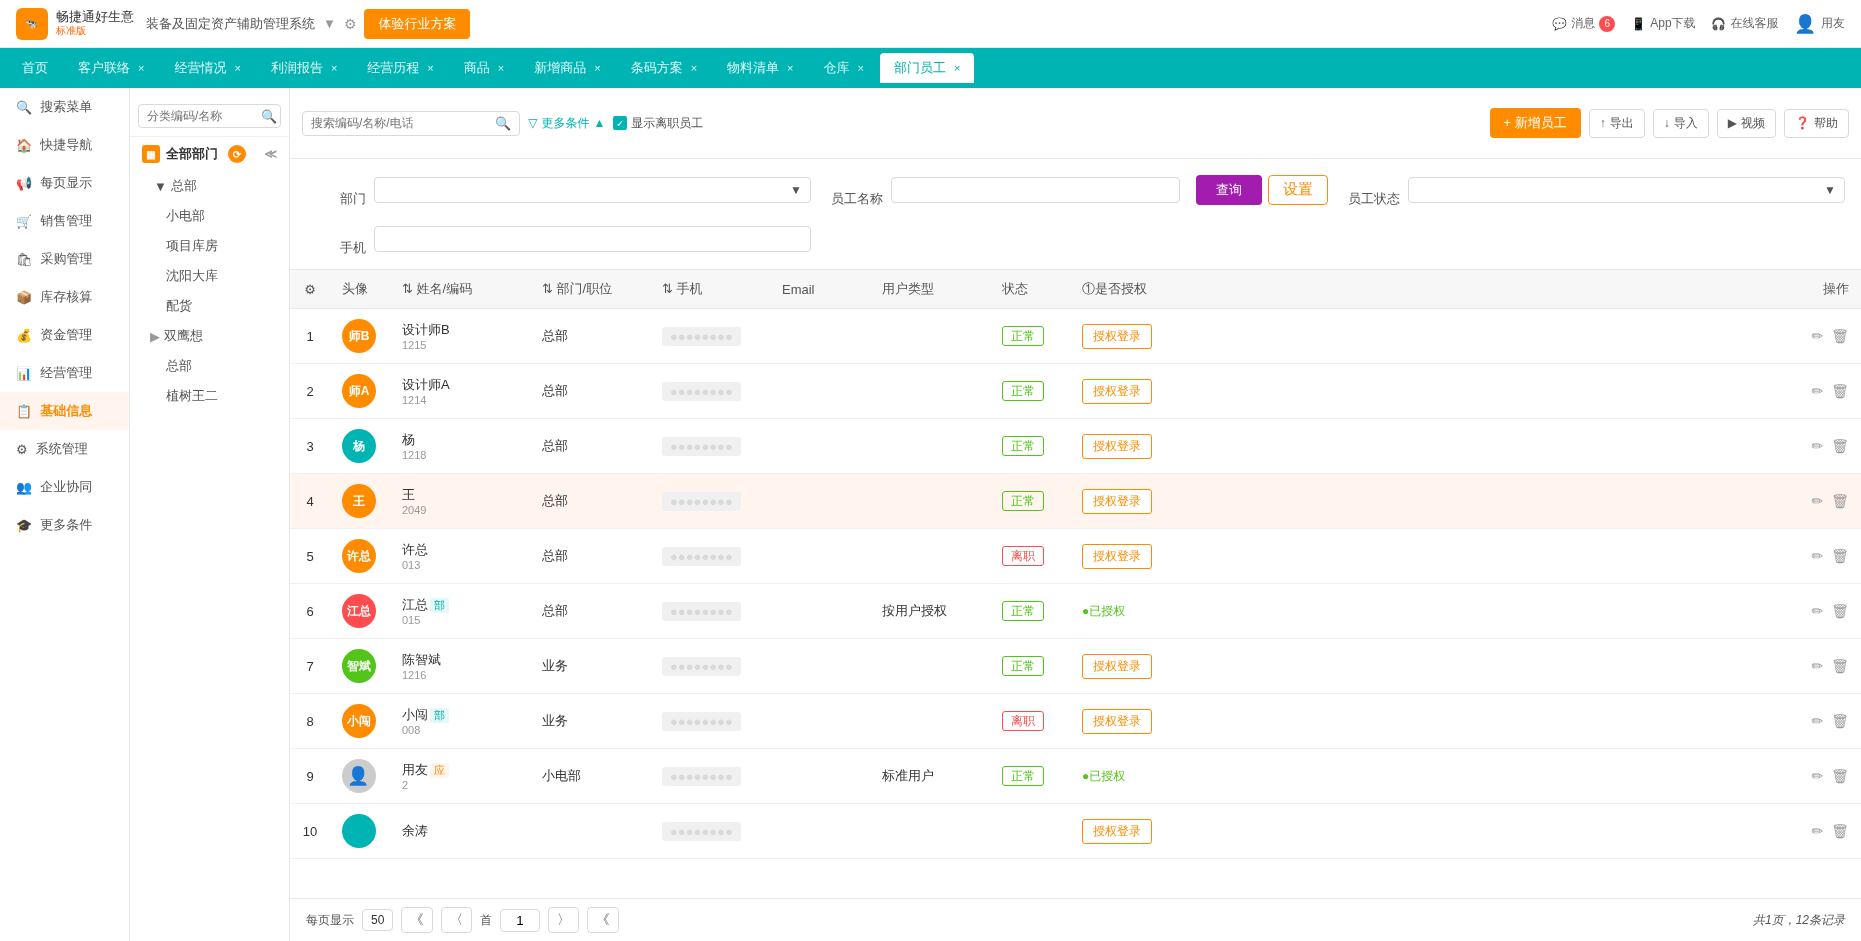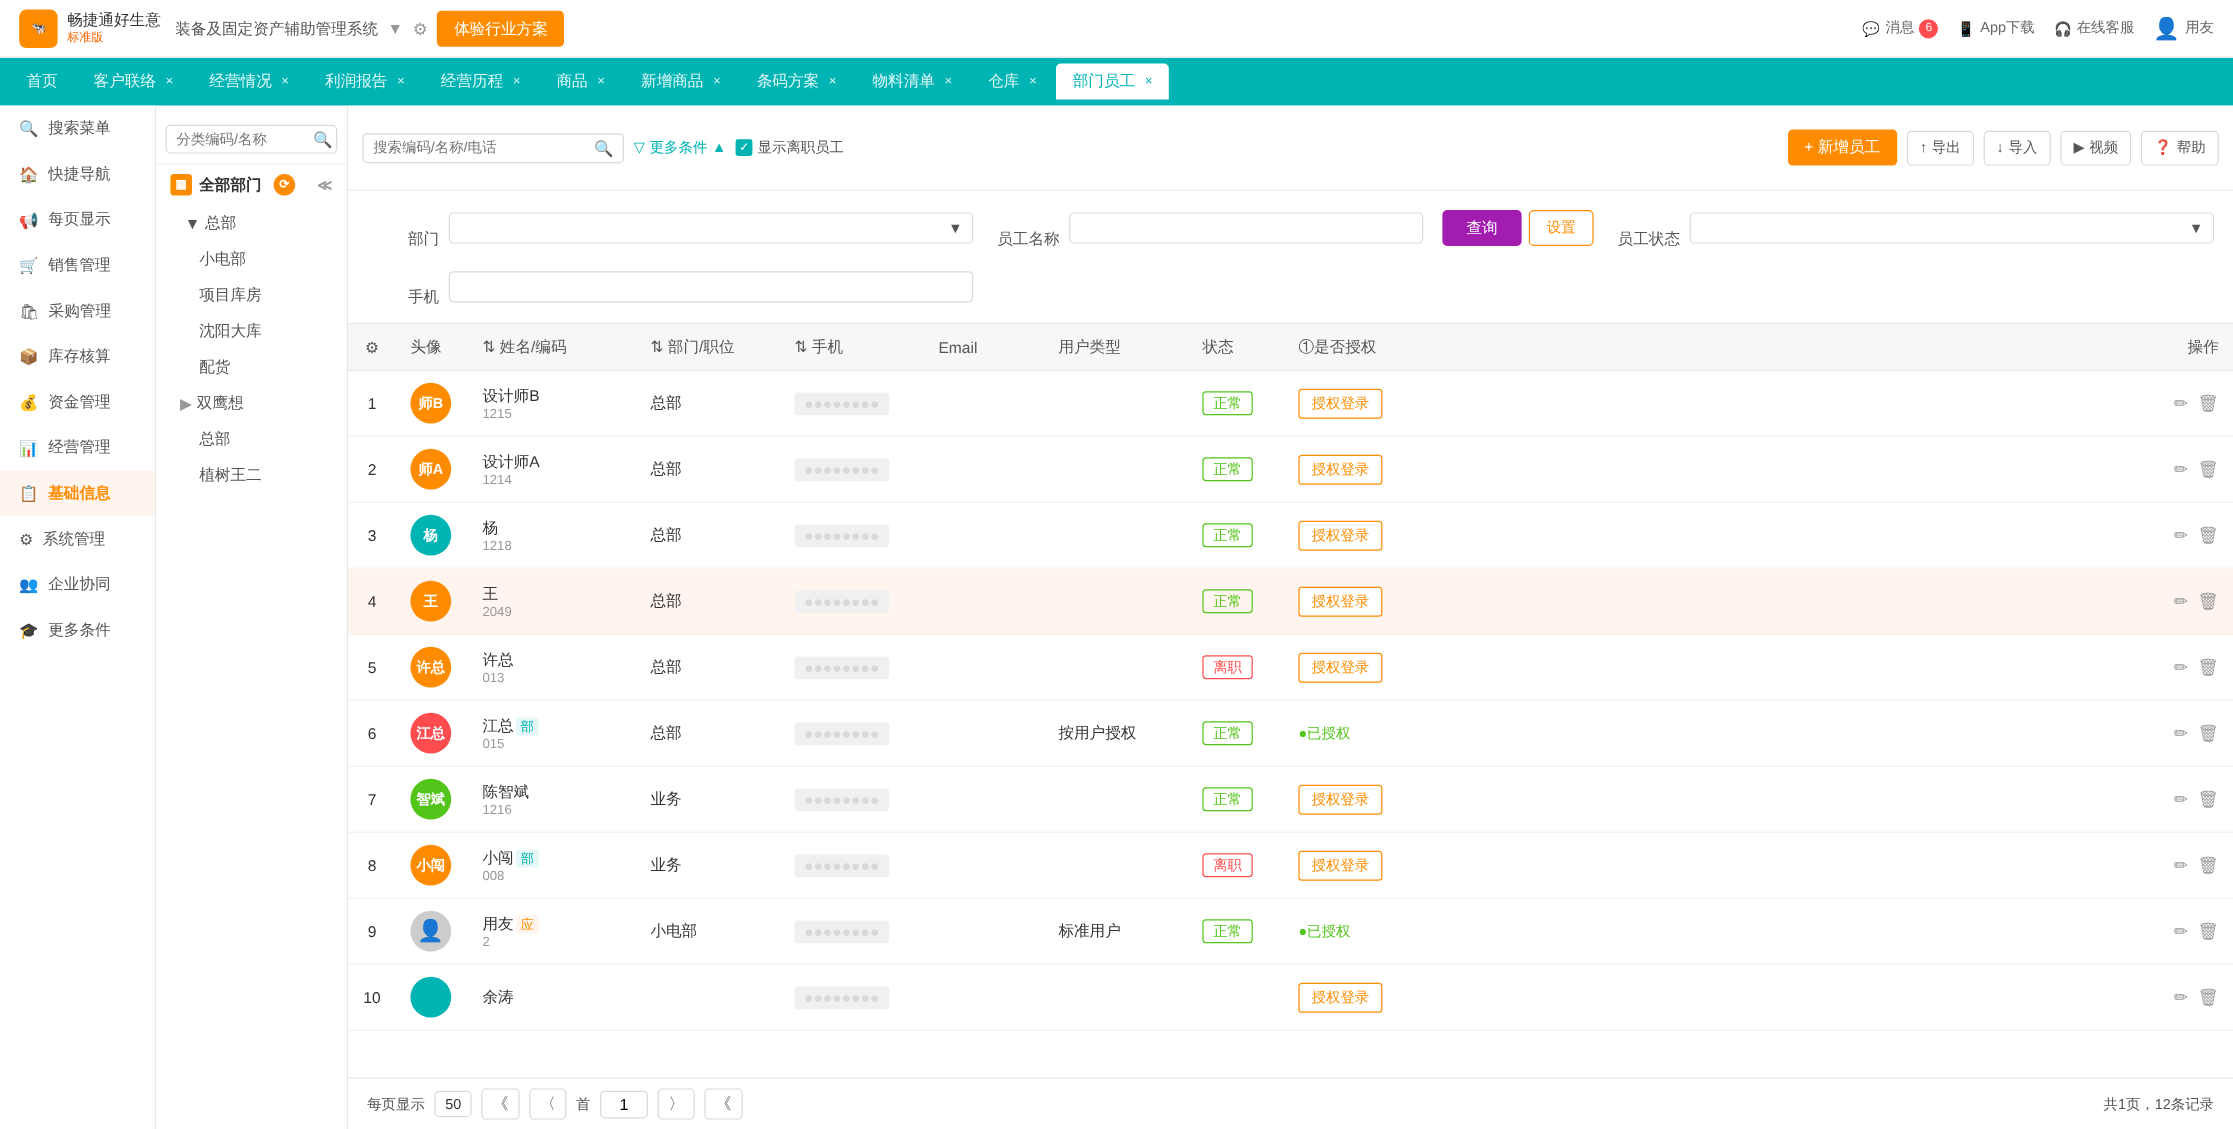--- a/index.html
+++ b/index.html
@@ -217,21 +217,21 @@
     .filter-input {
       flex: 1; border: 1px solid #d9d9d9; border-radius: 4px;
       padding: 5px 8px; font-size: 12px;
     }
     .btn-query {
       background: #a21caf; color: #fff; border: none;
       padding: 6px 20px; border-radius: 4px; cursor: pointer; font-size: 13px;
     }
     .btn-setting {
       background: #fff; border: 1px solid #ff8c00; color: #ff8c00;
-      padding: 3px 14px; border-radius: 4px; cursor: pointer; font-size: 12px;
+      padding: 3px 14px; border-radius: 4px; cursor: pointer; font-size: 15px;
     }
 
     
     .table-container {
       flex: 1;
       overflow: auto;
       background: #fff;
       margin: 0;
     }
     table {
@@ -302,21 +302,21 @@
       padding: 3px 8px; cursor: pointer; color: #333;
     }
     .page-nav-btn {
       border: 1px solid #d9d9d9; border-radius: 4px;
       padding: 3px 8px; cursor: pointer; color: #555; background: #fff;
     }
     .page-num-input {
       border: 1px solid #d9d9d9; border-radius: 4px;
       padding: 3px 6px; width: 40px; text-align: center;
     }
-    .page-info { margin-left: auto; }
+    .page-info { margin-left: auto; font-style: italic; }
   </style>
 </head>
 <body>
 
 <div class="top-header">
   <div class="logo-area">
     <div class="logo-icon">🐄</div>
     <div>
       <div class="logo-text">畅捷通好生意</div>
       <div class="logo-sub">标准版</div>

